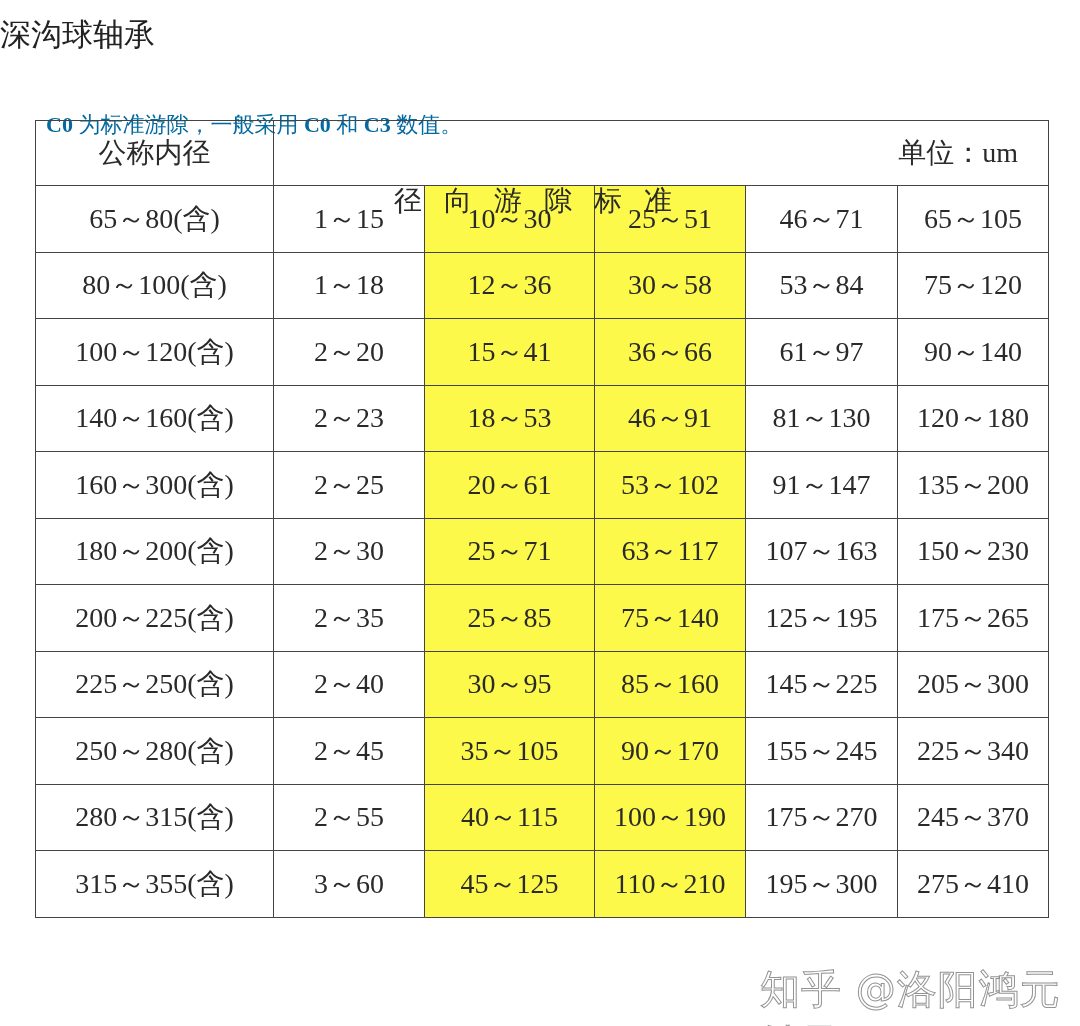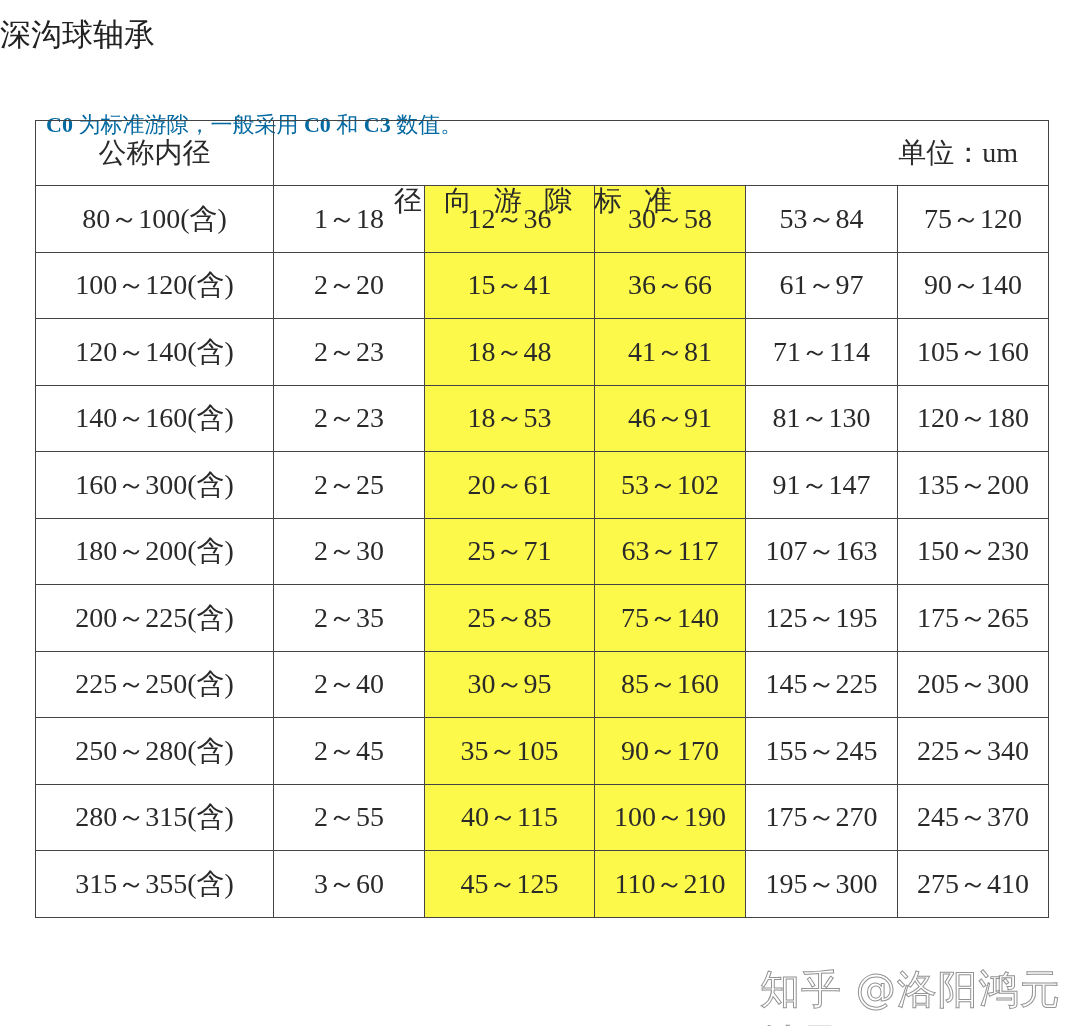--- a/index.html
+++ b/index.html
@@ -67,42 +67,42 @@
     <td colspan="5">
       <div class="hdr-wrap">
         <span class="hdr-mid spread">径向游隙标准</span>
         <span class="unit-um">单位：um</span>
       </div>
     </td>
   </tr>
   </tbody>
     <tbody id="rows">
       <tr class="data">
+        <td>65～80(含)</td>
+        <td>1～15</td>
+        <td class="hl">10～30</td>
+        <td class="hl">25～51</td>
+        <td>46～71</td>
+        <td>65～105</td>
+      </tr>
+      <tr class="data">
         <td>80～100(含)</td>
         <td>1～18</td>
         <td class="hl">12～36</td>
         <td class="hl">30～58</td>
         <td>53～84</td>
         <td>75～120</td>
       </tr>
       <tr class="data">
         <td>100～120(含)</td>
         <td>2～20</td>
         <td class="hl">15～41</td>
         <td class="hl">36～66</td>
         <td>61～97</td>
         <td>90～140</td>
-      </tr>
-      <tr class="data">
-        <td>120～140(含)</td>
-        <td>2～23</td>
-        <td class="hl">18～48</td>
-        <td class="hl">41～81</td>
-        <td>71～114</td>
-        <td>105～160</td>
       </tr>
       <tr class="data">
         <td>140～160(含)</td>
         <td>2～23</td>
         <td class="hl">18～53</td>
         <td class="hl">46～91</td>
         <td>81～130</td>
         <td>120～180</td>
       </tr>
       <tr class="data">

